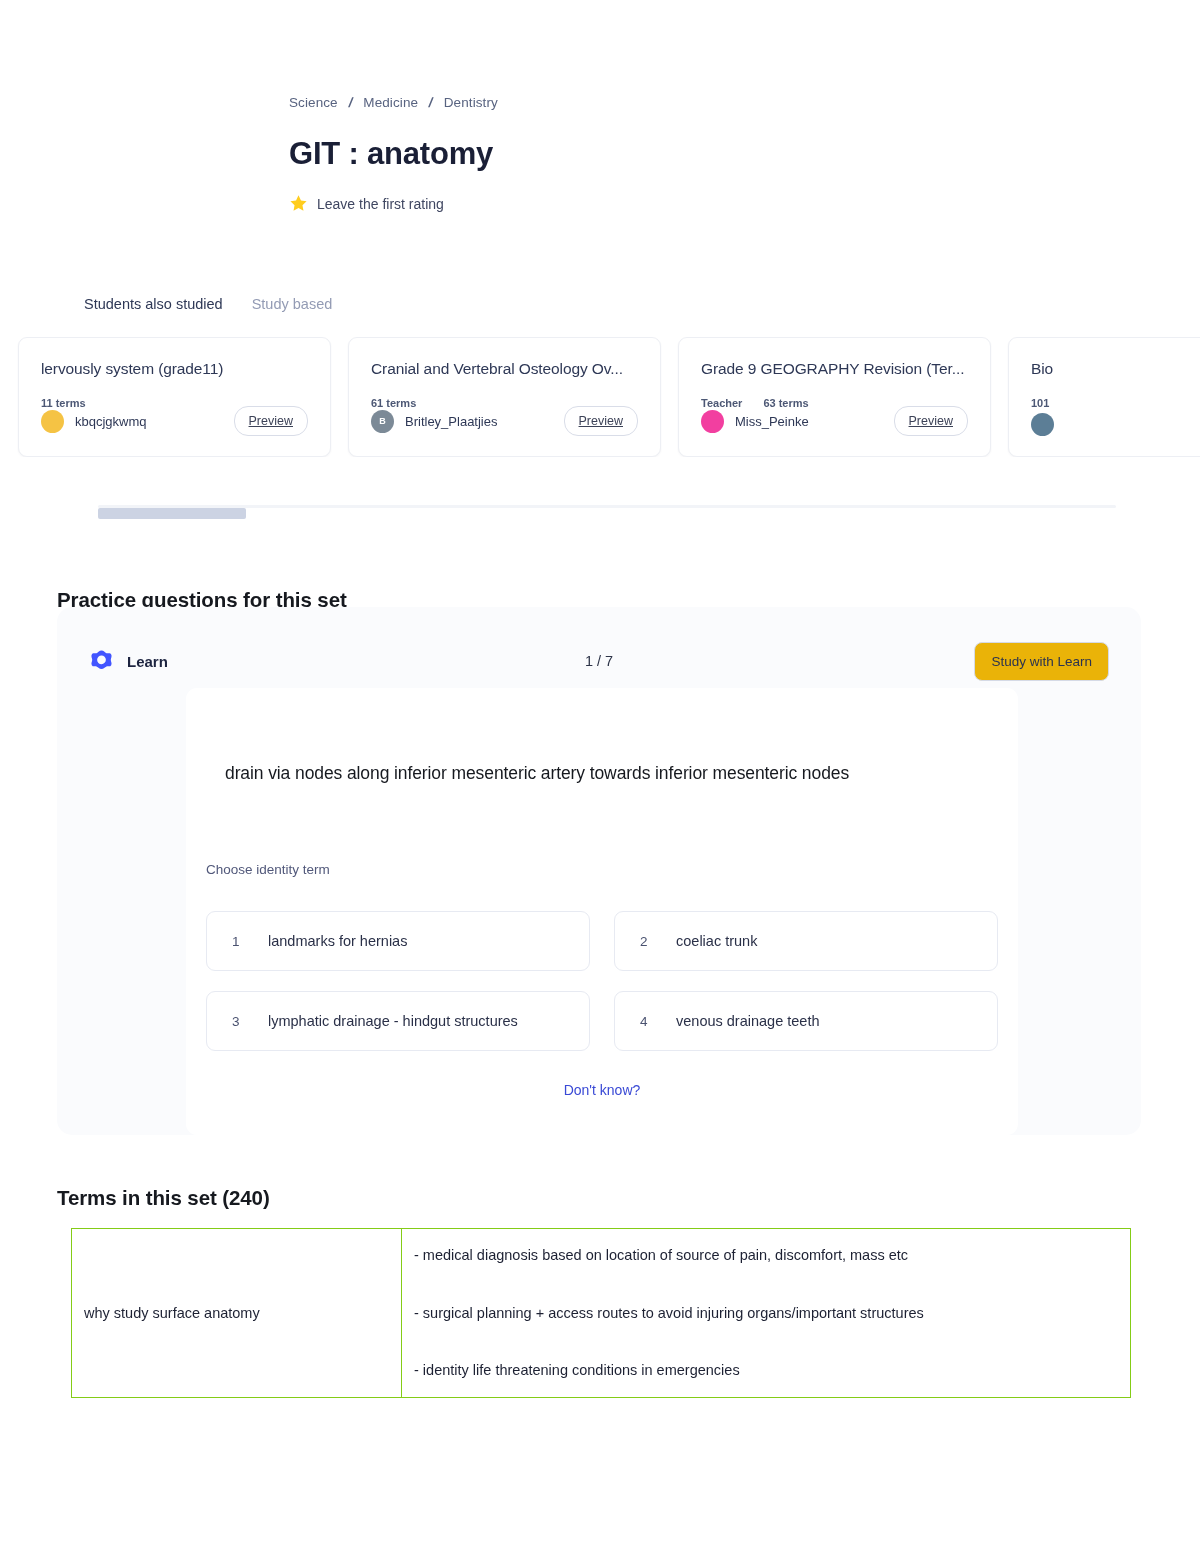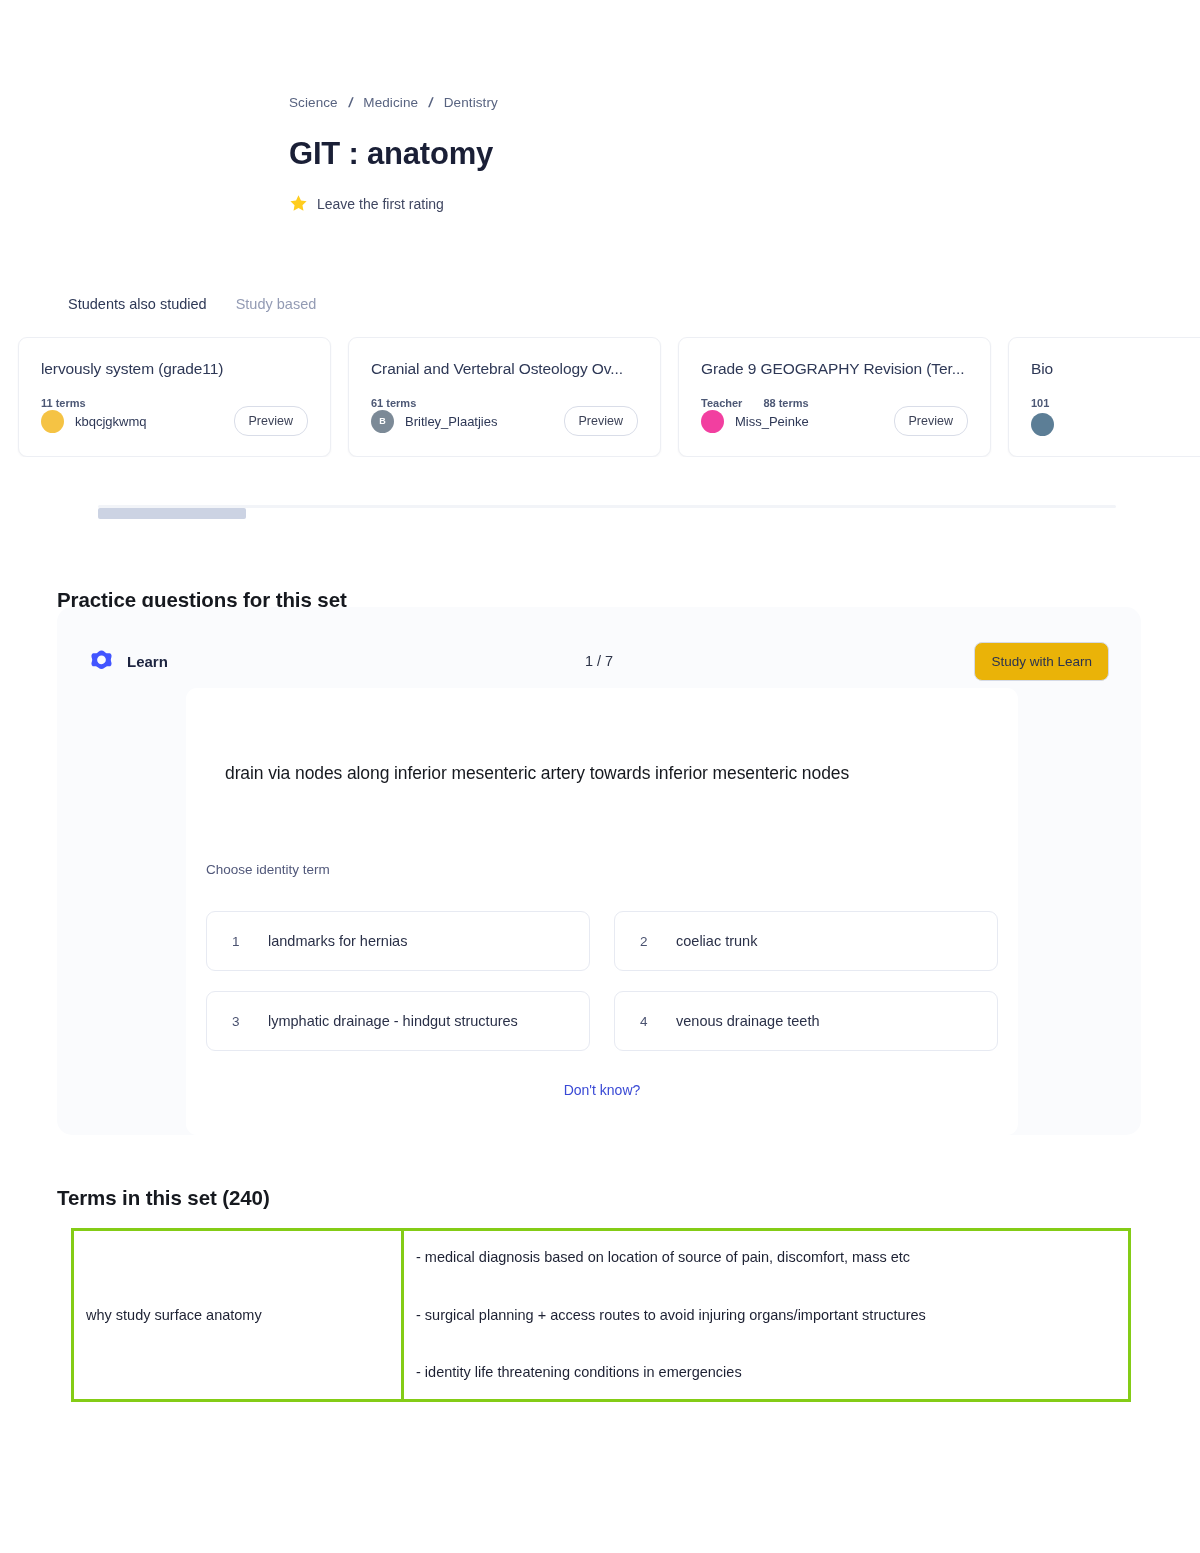--- a/index.html
+++ b/index.html
@@ -39,21 +39,21 @@
     margin-top: 22px;
     font-size: 14px;
     color: #3f4661;
   }
   .star { width: 19px; height: 19px; display: block; }
 
   
   .tabs {
     position: absolute;
     top: 296px;
-    left: 68px;
+    left: 84px;
     display: flex;
     gap: 29px;
     font-size: 14.5px;
   }
   .tab { color: #939bb4; cursor: pointer; white-space: nowrap; }
   .tab.active { color: #2e3856; }
 
   
   .carousel {
     position: absolute;
@@ -118,20 +118,21 @@
   .preview-btn {
     border: 1px solid #d9dde8;
     border-radius: 14px;
     background: #fff;
     color: #3c4257;
     font-size: 12.5px;
     padding: 7px 14px;
     font-family: inherit;
     cursor: pointer;
     white-space: nowrap;
+    text-decoration: underline;
   }
 
   
   .scroll-track {
     position: absolute;
     top: 505px;
     left: 98px;
     width: 1018px;
     height: 3px;
     background: #f2f4f8;
@@ -255,21 +256,21 @@
   
   .terms-table {
     position: absolute;
     top: 1228px; left: 71px;
     width: 1060px;
     border: 1px solid #b9bed4;
     border-collapse: collapse;
     background: #fff;
   }
   .terms-table td {
-    border: 3px solid #84cc16;
+    border: 1px solid #84cc16;
     vertical-align: middle;
     padding: 18px 12px;
     font-size: 14.5px;
     color: #1d2133;
     line-height: 1.15;
   }
   .td-term { width: 330px; padding-left: 0; }
   .td-def { padding-left: 33px; }
   .def-line { margin: 0 0 41px 0; }
   .def-line:last-child { margin-bottom: 0; }
@@ -329,21 +330,21 @@
           <span class="author-name">Britley_Plaatjies</span>
         </div>
         <button class="preview-btn">Preview</button>
       </div>
     </div>
 
     <div class="set-card">
       <div class="set-title">Grade 9 GEOGRAPHY Revision (Ter...</div>
       <div class="set-meta">
         <span>Teacher</span>
-        <span>88 terms</span>
+        <span>63 terms</span>
       </div>
       <div class="set-foot">
         <div class="author">
           <span class="avatar" style="background:#f23fa0"></span>
           <span class="author-name">Miss_Peinke</span>
         </div>
         <button class="preview-btn">Preview</button>
       </div>
     </div>
 

